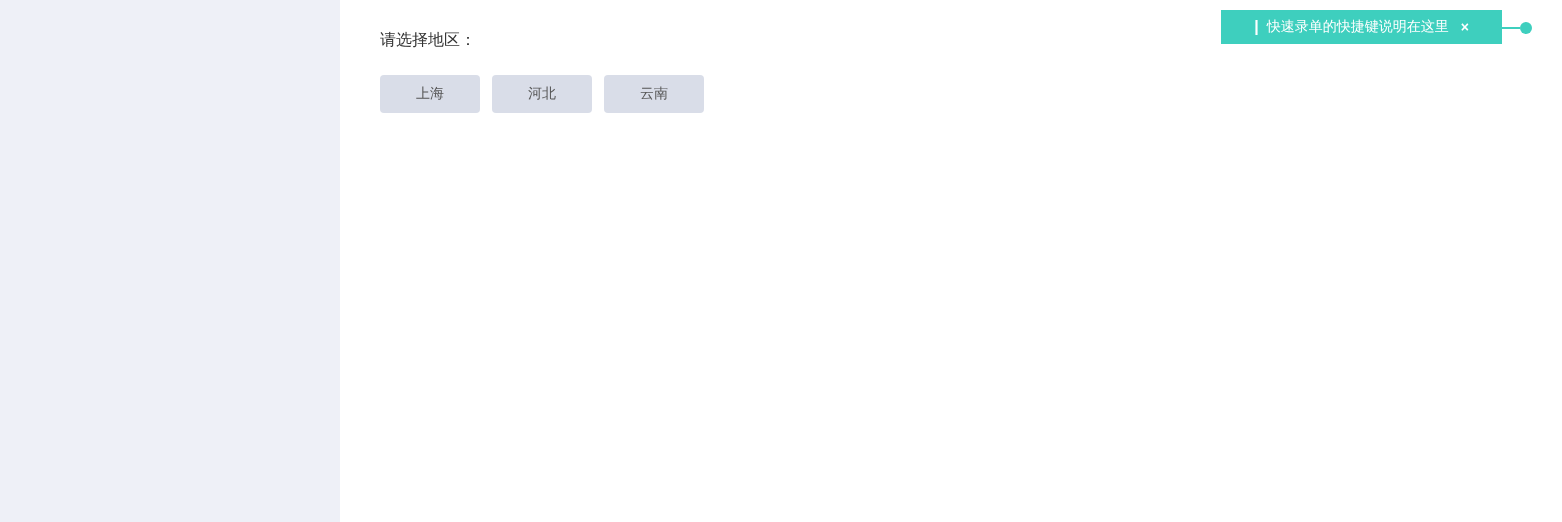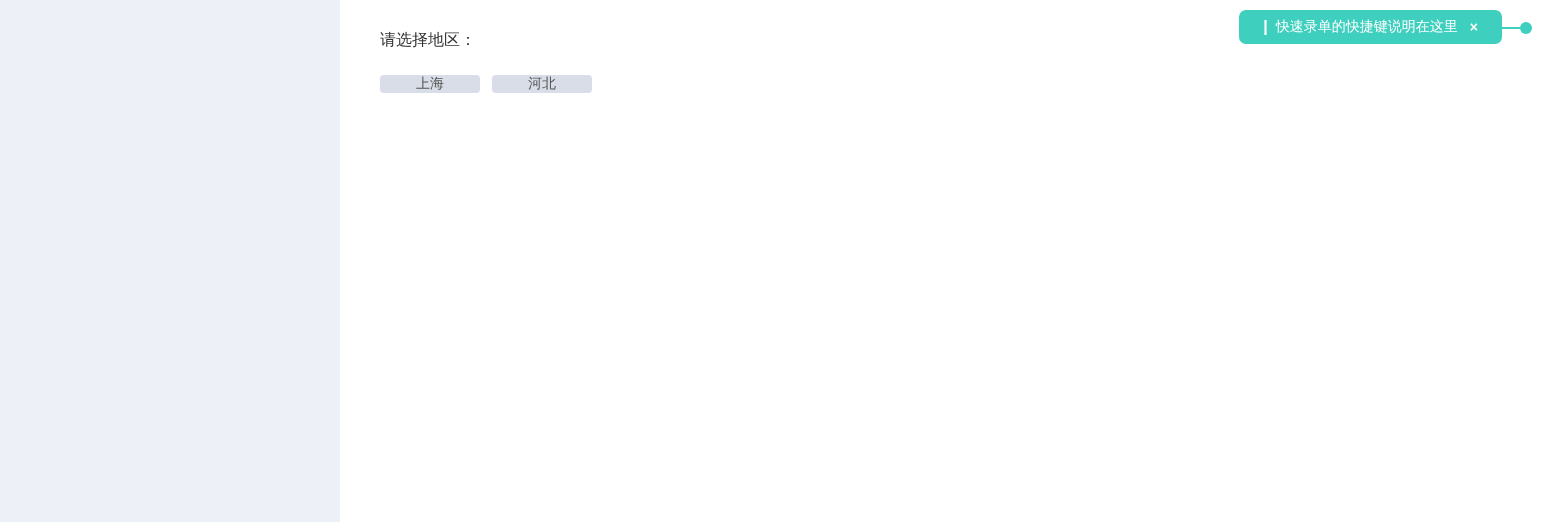--- a/index.html
+++ b/index.html
@@ -46,39 +46,39 @@
     .region-grid {
       display: flex;
       flex-wrap: wrap;
       gap: 12px;
     }
 
     .region-btn {
       background: #d9dde8;
       border: none;
       border-radius: 4px;
-      padding: 0 24px;
+      padding: 10px 24px;
       font-size: 14px;
       color: #555;
       cursor: pointer;
       min-width: 100px;
       text-align: center;
       transition: background 0.2s;
     }
 
     
     .tooltip-banner {
       position: absolute;
       top: 10px;
       right: 60px;
       background: #3ecfbe;
       color: #ffffff;
       font-size: 14px;
-      padding: 8px 24px;
-      border-radius: 7px;
+      padding: 8px 33px;
+      border-radius: 0;
       display: flex;
       align-items: center;
       gap: 8px;
       white-space: nowrap;
     }
 
     .tooltip-banner::before {
       content: '|';
       font-weight: bold;
       font-size: 16px;
@@ -117,20 +117,21 @@
 </head>
 <body>
 
 <div class="left-sidebar"></div>
 
 <div class="main-content">
   <div class="page-label">请选择地区：</div>
   <div class="region-grid">
   <button class="region-btn">上海</button>
       <button class="region-btn">河北</button>
+      <button class="region-btn">云南</button>
     </div>
 </div>
 
 <div class="tooltip-banner">
   <span>快速录单的快捷键说明在这里</span>
   <button class="tooltip-close">×</button>
 </div>
 
 <div class="tooltip-line"></div>
 <div class="tooltip-dot"></div>

